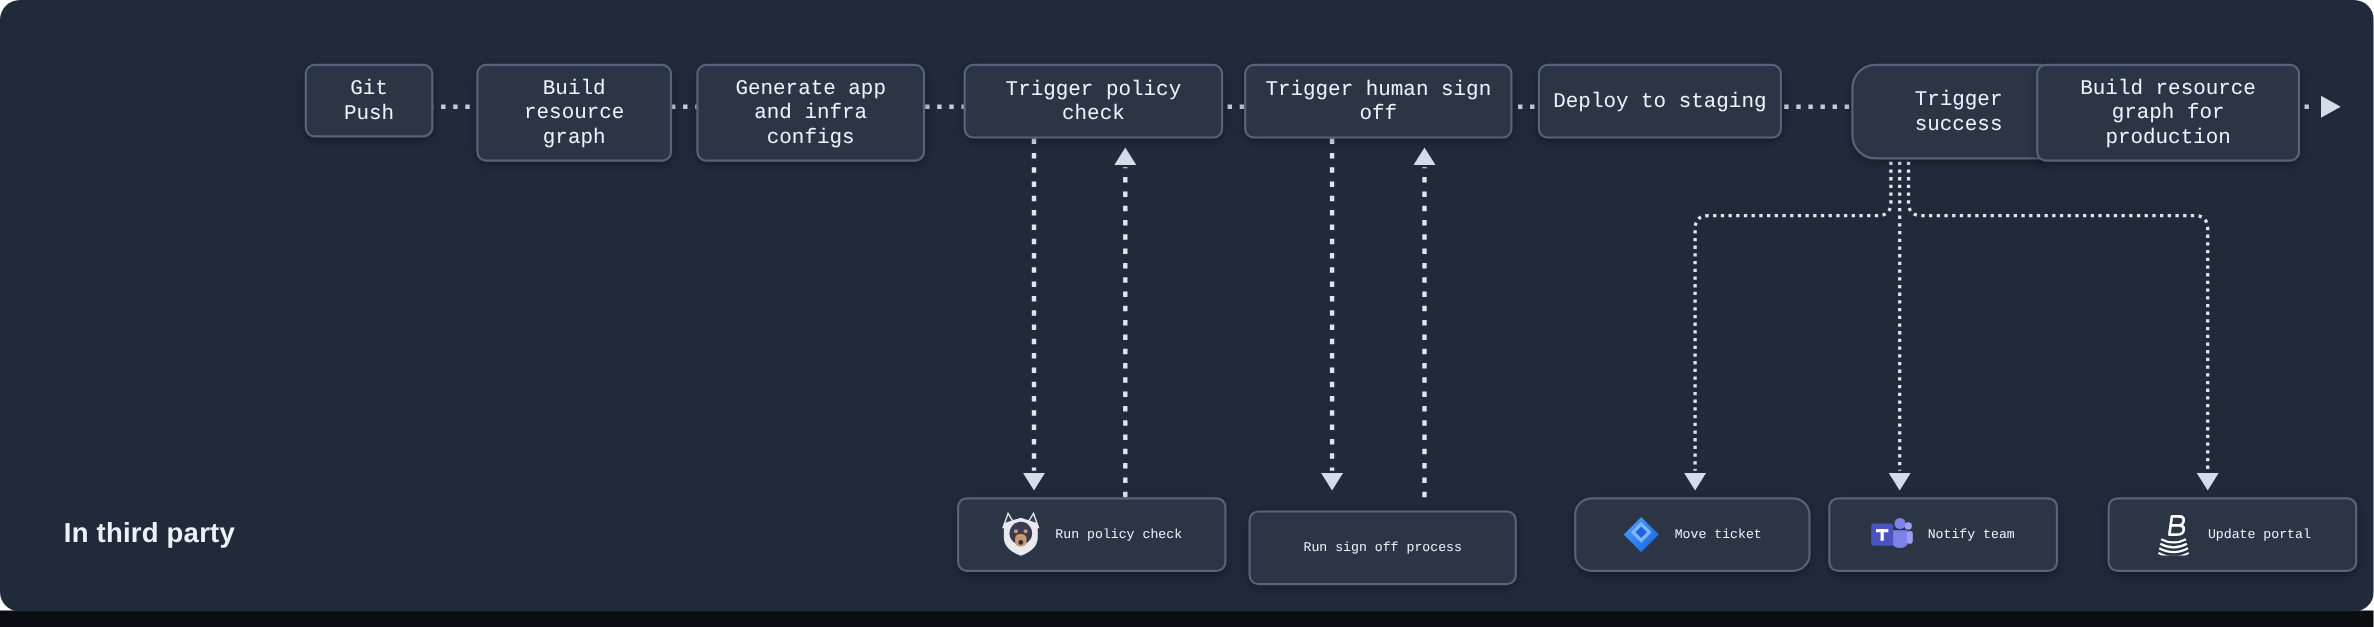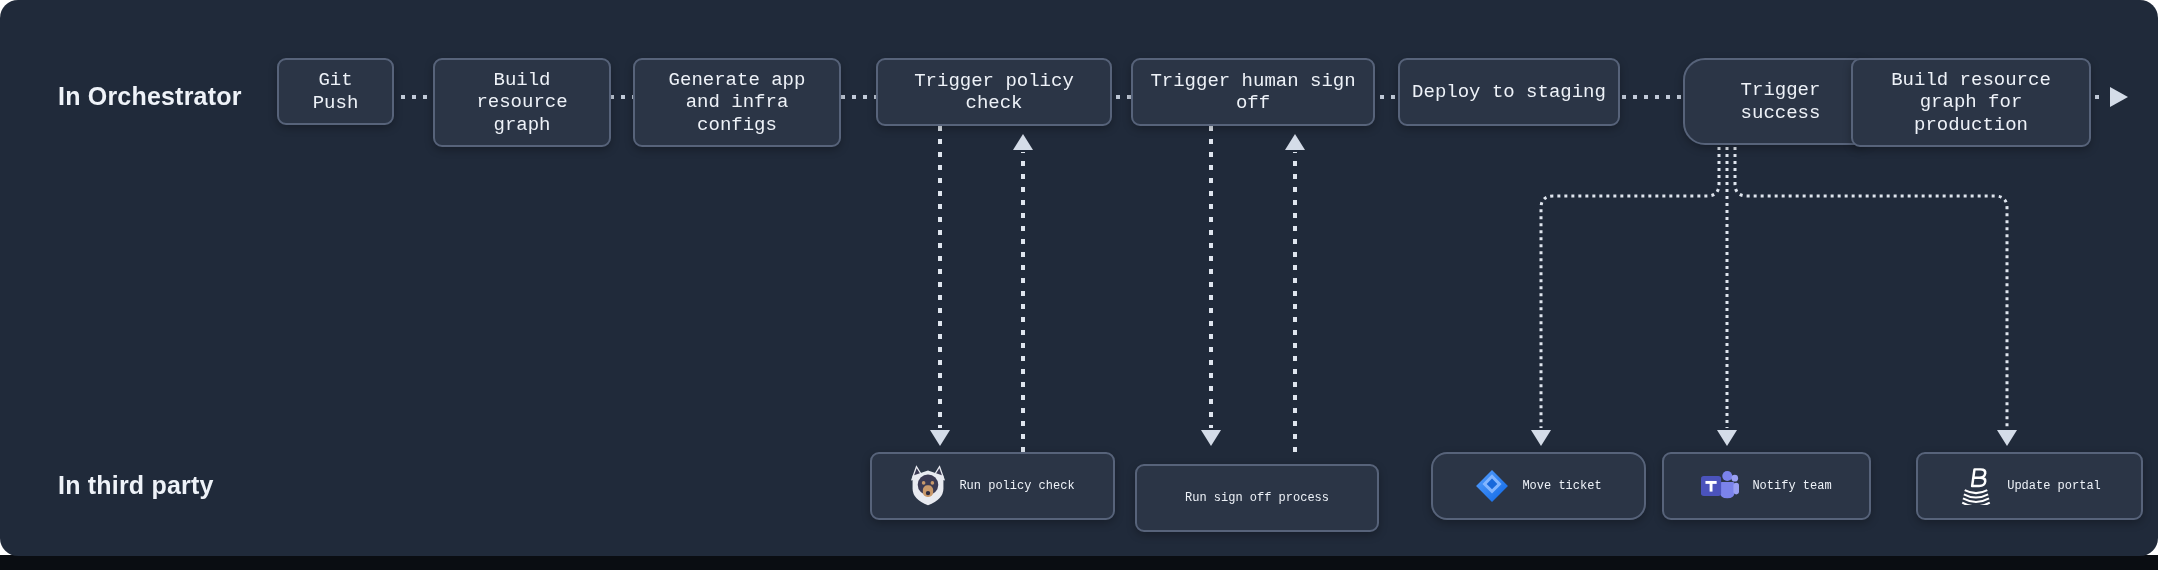--- a/index.html
+++ b/index.html
@@ -46,21 +46,20 @@
         <polygon points="1201,430 1221,430 1211,446" class="arrowhead"></polygon>
         <path d="M1295 452 V152" class="line pair"></path>
         <polygon points="1285,150 1305,150 1295,134" class="arrowhead"></polygon>
         <path d="M1719 126 V184 Q1719 196 1707 196 H1553 Q1541 196 1541 208 V428" class="line branch"></path>
         <polygon points="1531,430 1551,430 1541,446" class="arrowhead"></polygon>
         <path d="M1727 126 V428" class="line branch"></path>
         <polygon points="1717,430 1737,430 1727,446" class="arrowhead"></polygon>
         <path d="M1735 126 V184 Q1735 196 1747 196 H1995 Q2007 196 2007 208 V428" class="line branch"></path>
         <polygon points="1997,430 2017,430 2007,446" class="arrowhead"></polygon>
       </svg>
-    <div class="lane-label orchestrator">In Orchestrator</div>
     <div class="lane-label third-party">In third party</div>
     <div id="nodes">
         <div class="node top" style="left: 277px; top: 58px; width: 117px; height: 67px;">
           <span class="node-label">Git Push</span>
         </div>
         <div class="node top" style="left: 433px; top: 58px; width: 178px; height: 89px;">
           <span class="node-label">Build resource graph</span>
         </div>
         <div class="node top" style="left: 633px; top: 58px; width: 208px; height: 89px;">
           <span class="node-label">Generate app and infra configs</span>

